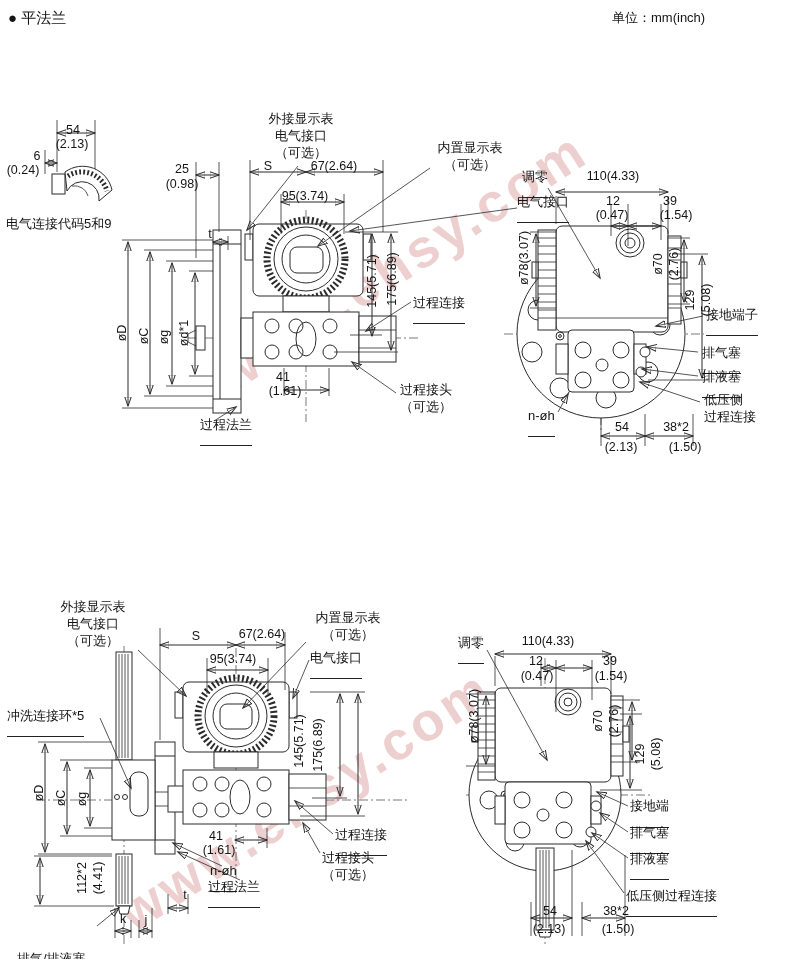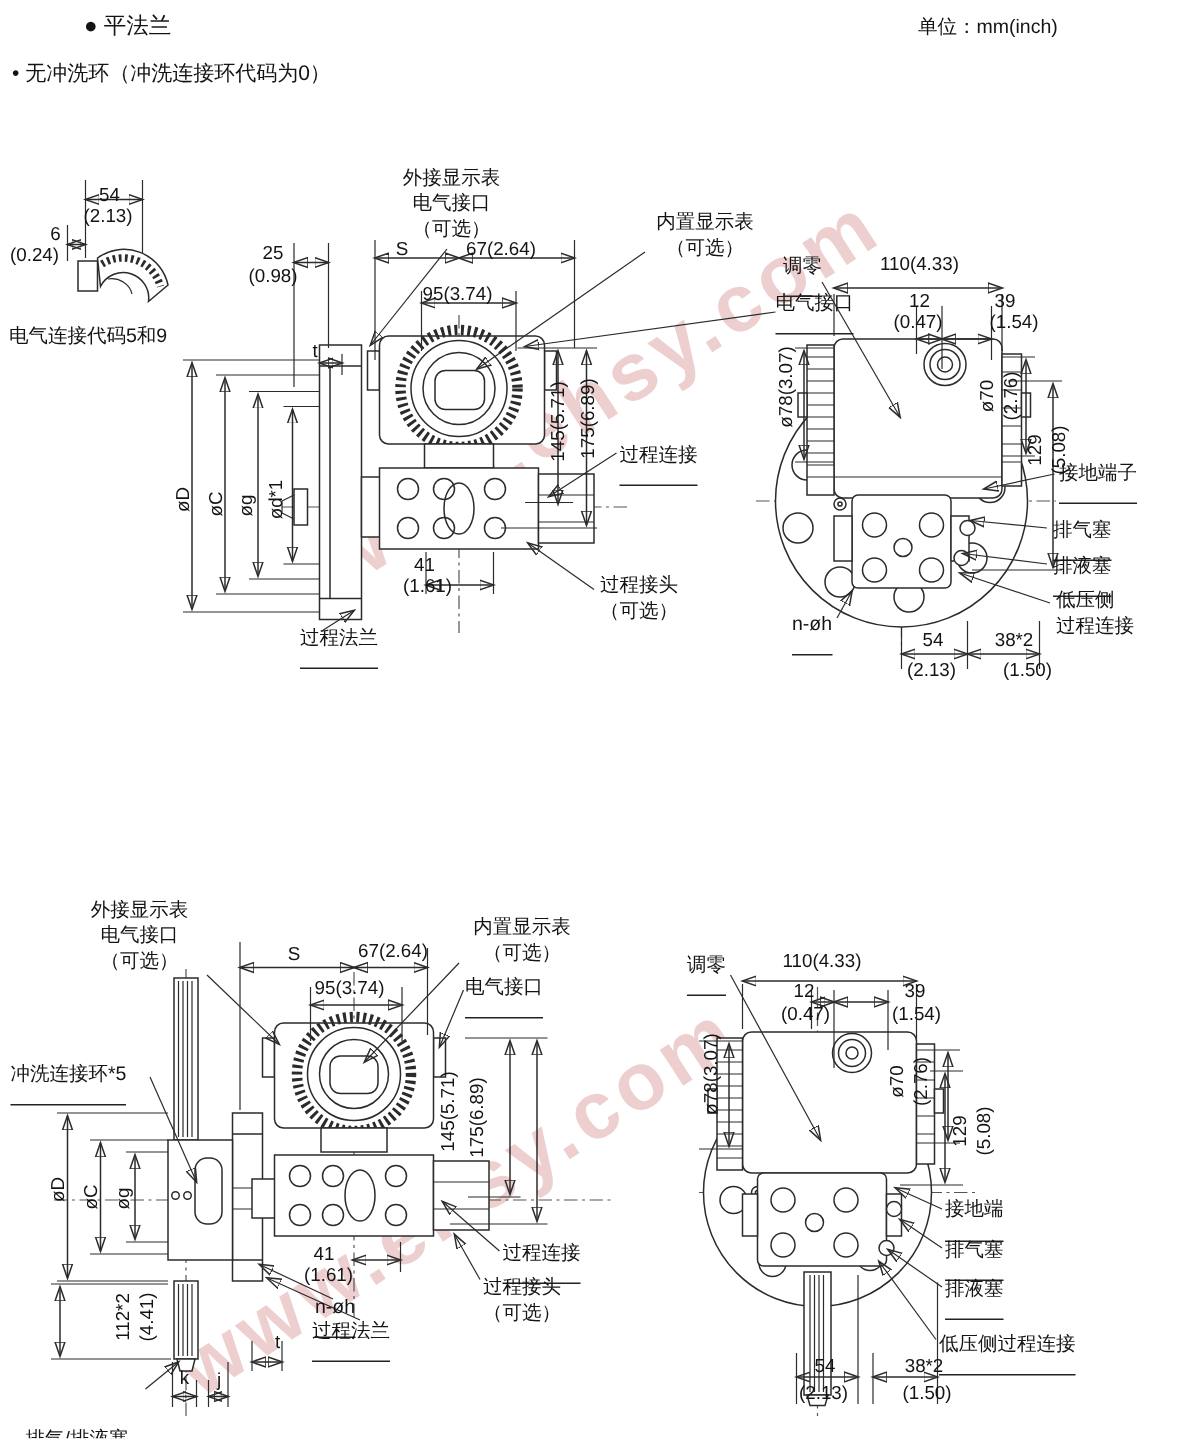--- a/index.html
+++ b/index.html
@@ -281,23 +281,22 @@
       <line x1="582" y1="918" x2="625" y2="918" marker-start="url(#ar)" marker-end="url(#ar)"></line>
 
       <path class="ext" d="M487,650 L547,760" marker-end="url(#ar)"></path>
       <path class="ext" d="M628,806 L597,792" marker-end="url(#ar)"></path>
       <path class="ext" d="M628,832 L600,813" marker-end="url(#ar)"></path>
       <path class="ext" d="M628,858 L592,833" marker-end="url(#ar)"></path>
       <path class="ext" d="M624,893 L586,841" marker-end="url(#ar)"></path>
     </g>
   </svg>
 
-  <div class="lb hd" style="left:8px;top:8px;margin-left:48px;">● 平法兰</div>
+  <div class="lb hd" style="left:8px;top:8px;">● 平法兰</div>
   <div class="lb unit" style="left:612px;top:10px;">单位：mm(inch)</div>
-  <div class="lb sec" style="left:8px;top:39px;">• 无冲洗环（冲洗连接环代码为0）</div>
 
   <div class="lb dm c" style="left:73px;top:130px;">54</div>
   <div class="lb dm c" style="left:72px;top:144px;">(2.13)</div>
   <div class="lb dm c" style="left:37px;top:156px;">6</div>
   <div class="lb dm c" style="left:23px;top:170px;">(0.24)</div>
   <div class="lb" style="left:6px;top:216px;">电气连接代码5和9</div>
 
   <div class="lb c" style="left:301px;top:136px;">外接显示表
 电气接口
 （可选）</div>

